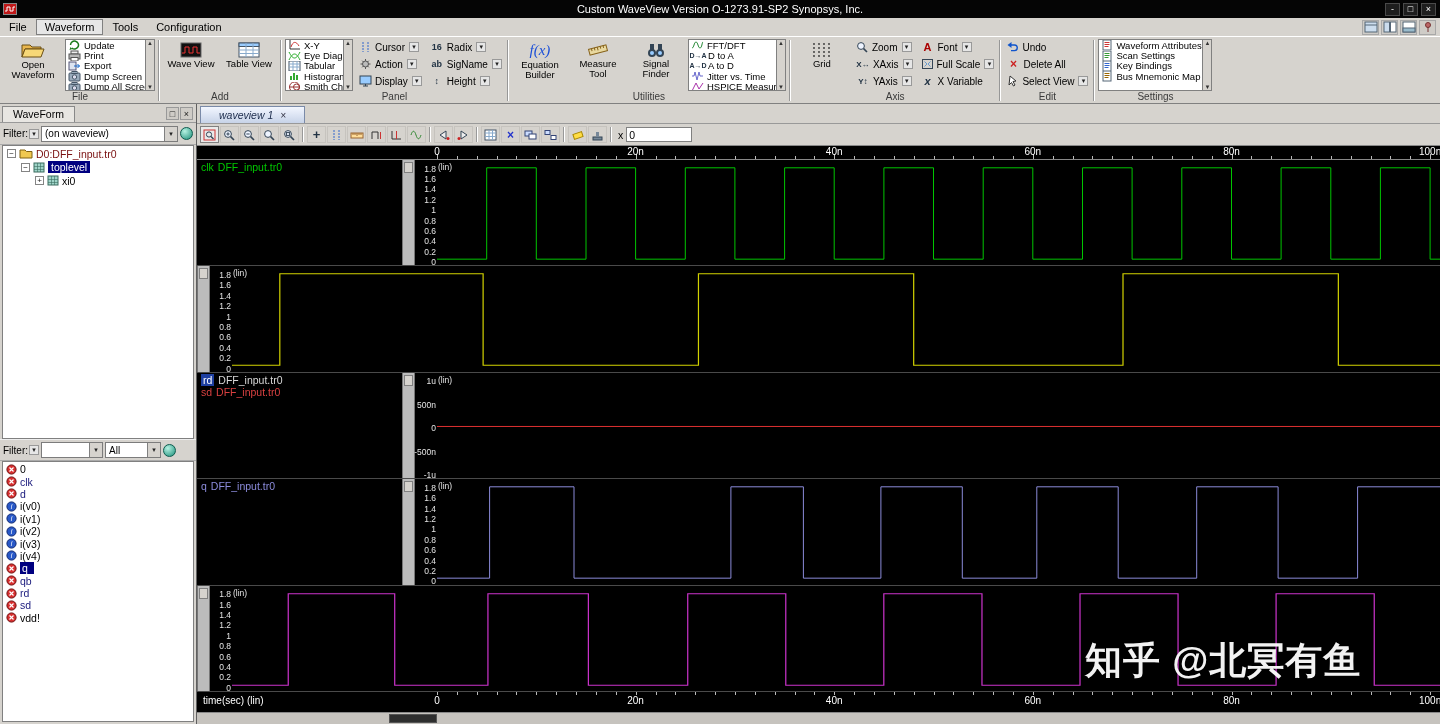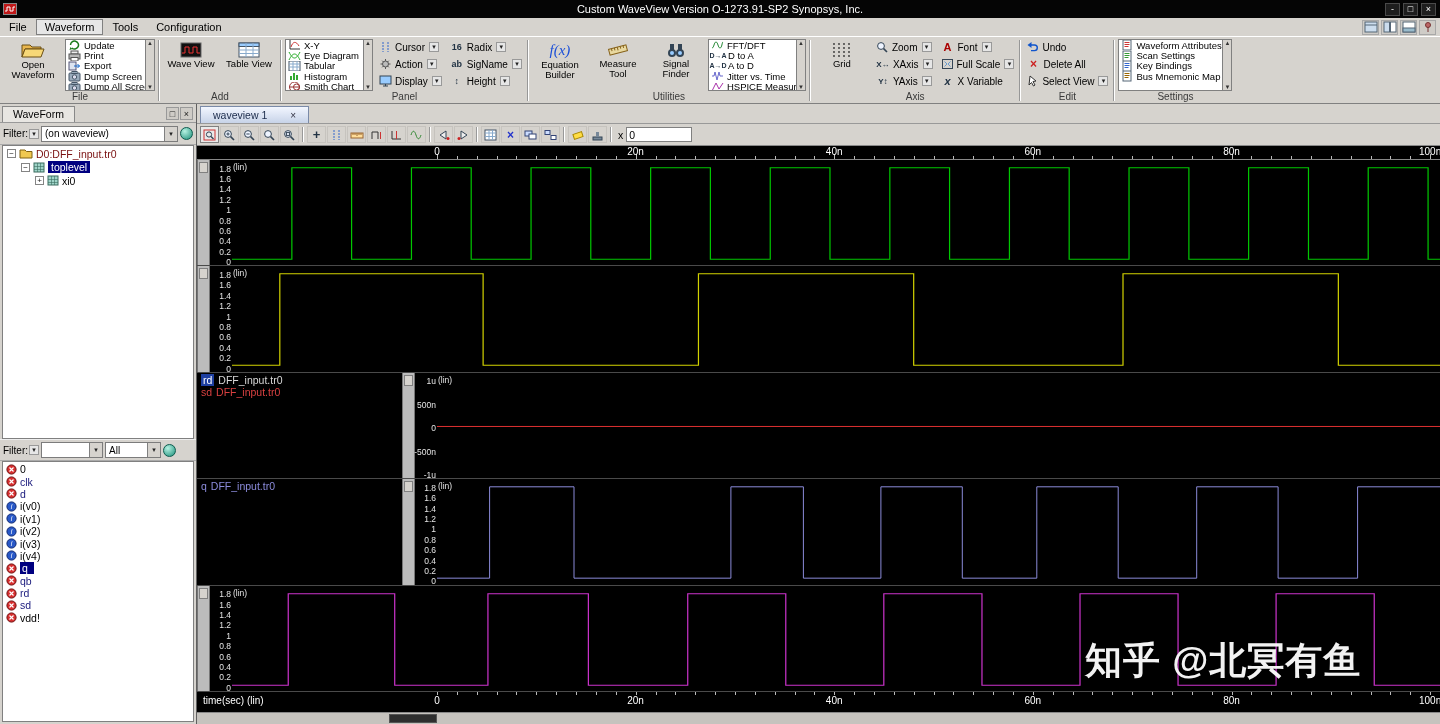--- a/index.html
+++ b/index.html
@@ -54,21 +54,21 @@
   .combo-btn{width:13px;align-self:stretch;background:#d6d3ce;border-left:1px solid #808080;font-size:7px;display:flex;align-items:center;justify-content:center;color:#222;}
   .gobtn{flex:0 0 13px;height:13px;border-radius:50%;background:radial-gradient(circle at 35% 30%, #b6f2e2, #1d8f7a);border:1px solid #0d5c4e;}
   .lp-tree{flex:0 0 294px;background:#fff;border:1px solid #808080;margin:0 2px;overflow:hidden;padding-top:1px;}
   .treerow{height:13.5px;display:flex;align-items:center;gap:3px;font-size:10.5px;white-space:nowrap;}
   .expander{width:9px;height:9px;border:1px solid #848484;background:#fff;font-size:8px;line-height:7px;display:inline-flex;align-items:center;justify-content:center;flex:0 0 9px;color:#222;}
   .lp-signals{flex:1;background:#fff;border:1px solid #808080;margin:0 2px 2px 2px;overflow:hidden;padding-top:1px;}
   .sigrow{height:12.4px;display:flex;align-items:center;gap:3px;padding-left:3px;font-size:10.5px;}
   
   .workarea{flex:1;display:flex;flex-direction:column;min-width:0;}
   .tabbar{flex:0 0 20px;background:#d6d3ce;border-bottom:1px solid #999;display:flex;align-items:flex-end;}
-  .wtab{background:linear-gradient(#f2f6ff,#c7d3e8);border:1px solid #7a8aa8;border-bottom:none;padding:2px 12px;margin:2px 0 0 3px;font-size:10.5px;display:flex;gap:23px;align-items:center;color:#1a2a4a;}
+  .wtab{background:linear-gradient(#f2f6ff,#c7d3e8);border:1px solid #7a8aa8;border-bottom:none;padding:2px 18px;margin:2px 0 0 3px;font-size:10.5px;display:flex;gap:7px;align-items:center;color:#1a2a4a;font-style:italic;}
   .tabclose{font-size:10px;color:#334;}
   .wavetoolbar{flex:0 0 22px;background:#d6d3ce;border-bottom:1px solid #888;display:flex;align-items:center;gap:1px;padding:0 3px;}
   .wtbtn{width:19px;height:17px;display:inline-flex;align-items:center;justify-content:center;border:1px solid #c6c3be;}
   .wtbtn.pressed{border:1px solid #808080;background:#eaeaea;}
   .wtsep{width:2px;height:15px;border-left:1px solid #999;border-right:1px solid #fff;margin:0 2px;}
   .xlab{font-size:10.5px;margin:0 2px 0 3px;}
   .xinput{width:66px;height:15px;border:1px solid #808080;font-size:10.5px;padding:0 2px;background:#fff;}
   .waveregion{flex:1;background:#000;position:relative;display:flex;flex-direction:column;min-height:0;}
   .ruler{flex:0 0 14px;position:relative;border-bottom:1px solid #888;}
   .rticks{position:absolute;left:240px;top:0;right:0;bottom:0;}
@@ -254,21 +254,21 @@
               </span>
               <span class="biglabel">Table View</span>
             </div>
           </div>
         </div>
         <div class="tseclabel">Add</div>
       </div>
       <div class="tsep"></div>
       <div class="tsection">
         <div class="tgroups">
-          <div class="tlist" style="width:88px">
+          <div class="tlist" style="width:68px">
             <div class="tlist-rows">
               <div class="trow">
                 <span class="ic">
                   <svg width="13" height="12" viewBox="0 0 13 12">
                     <path d="M2 1v9h10" fill="none" stroke="#333"></path>
                     <path d="M3 8c2-6 5-6 8-1" fill="none" stroke="#c33"></path>
                   </svg>
                 </span>
                 <span>X-Y</span>
               </div>
@@ -1026,20 +1026,23 @@
               <span class="rlabel" style="left:0px">0</span>
               <span class="rlabel" style="left:198.6px">20n</span>
               <span class="rlabel" style="left:397.2px">40n</span>
               <span class="rlabel" style="left:595.8px">60n</span>
               <span class="rlabel" style="left:794.5px">80n</span>
               <span class="rlabel" style="left:993.1px">100n</span>
             </div>
           </div>
         <div class="wpanels" id="wpanels">
             <div class="panel">
+              <div class="pnames">
+                <div class="wlabel"><span class="wname" style="color:#00c800;">clk</span><span class="wsrc" style="color:#00c800">DFF_input.tr0</span></div>
+              </div>
               <div class="vstrip">
                 <div class="vhandle"></div>
               </div>
               <div class="pyaxis">
                 <span class="ytick" style="top:3.5px">1.8</span>
                 <span class="ytick" style="top:13.899999999999999px">1.6</span>
                 <span class="ytick" style="top:24.3px">1.4</span>
                 <span class="ytick" style="top:34.7px">1.2</span>
                 <span class="ytick" style="top:45.1px">1</span>
                 <span class="ytick" style="top:55.5px">0.8</span>

